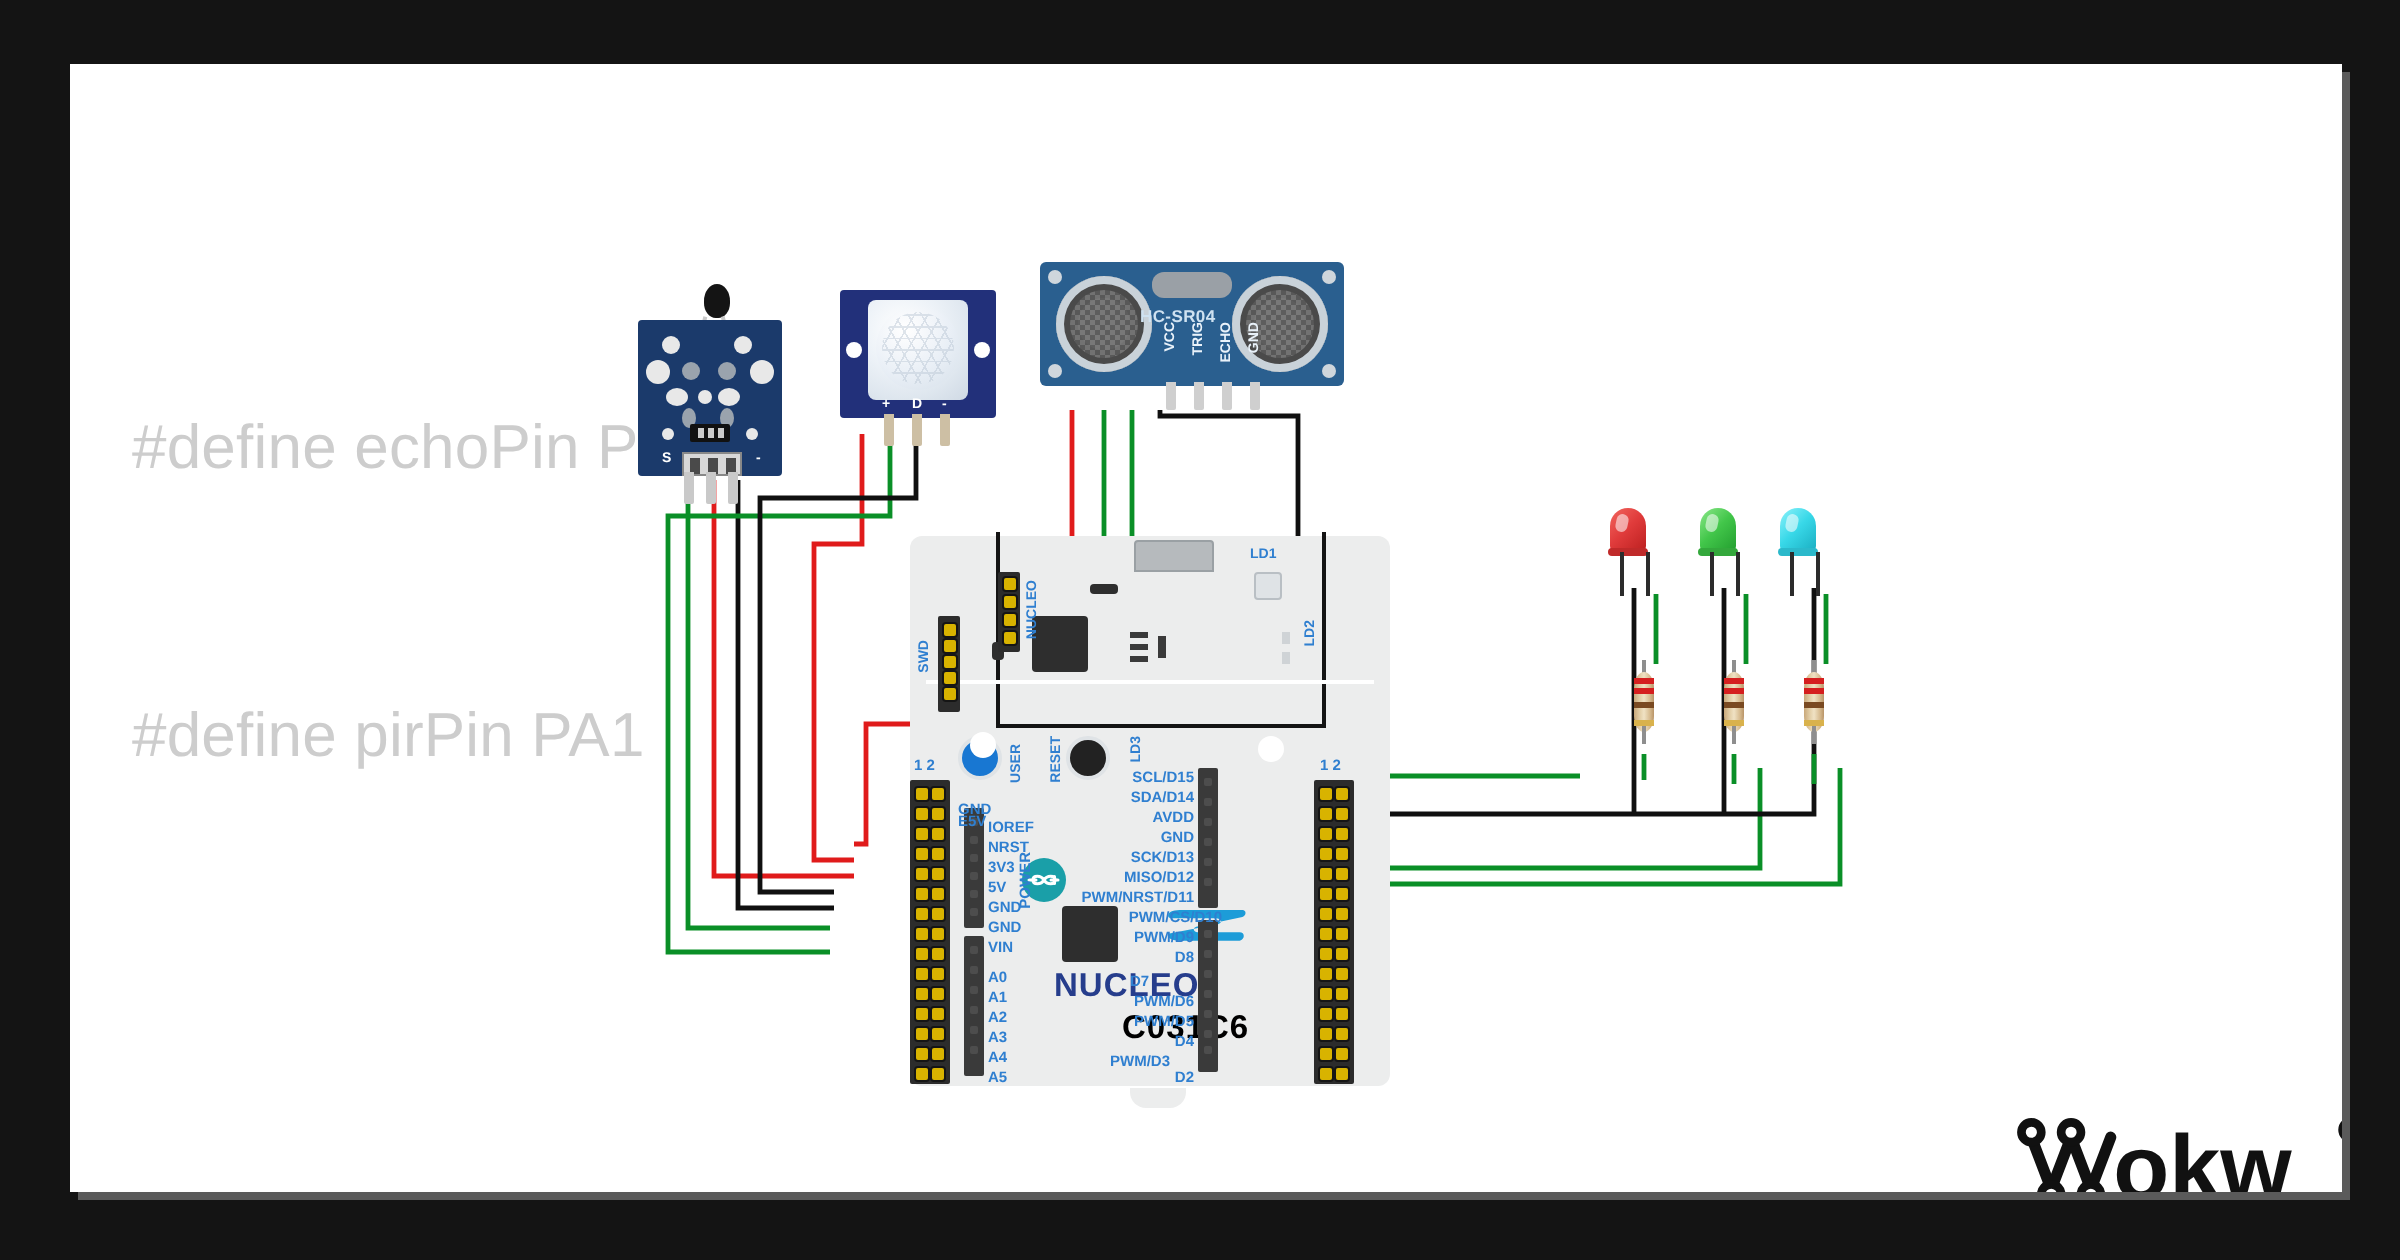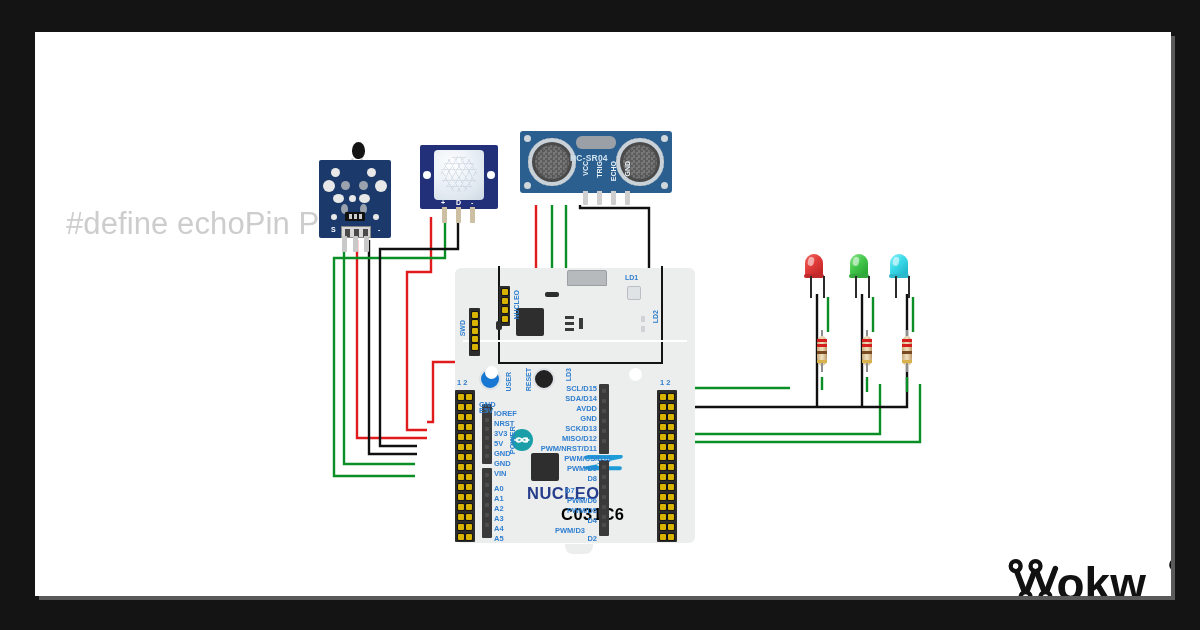--- a/index.html
+++ b/index.html
@@ -132,20 +132,21 @@
   svg.wires{position:absolute;left:0;top:0;width:1136px;height:564px;overflow:visible;}
 </style>
 </head>
 <body>
 
 <div id="stage">
 
   <div id="canvas">
     <div id="code">
       <div>#define echoPin PB7</div>
+      <div>#define pirPin PA1</div>
       
       
       
       
       
       
       
       
     </div>
 

